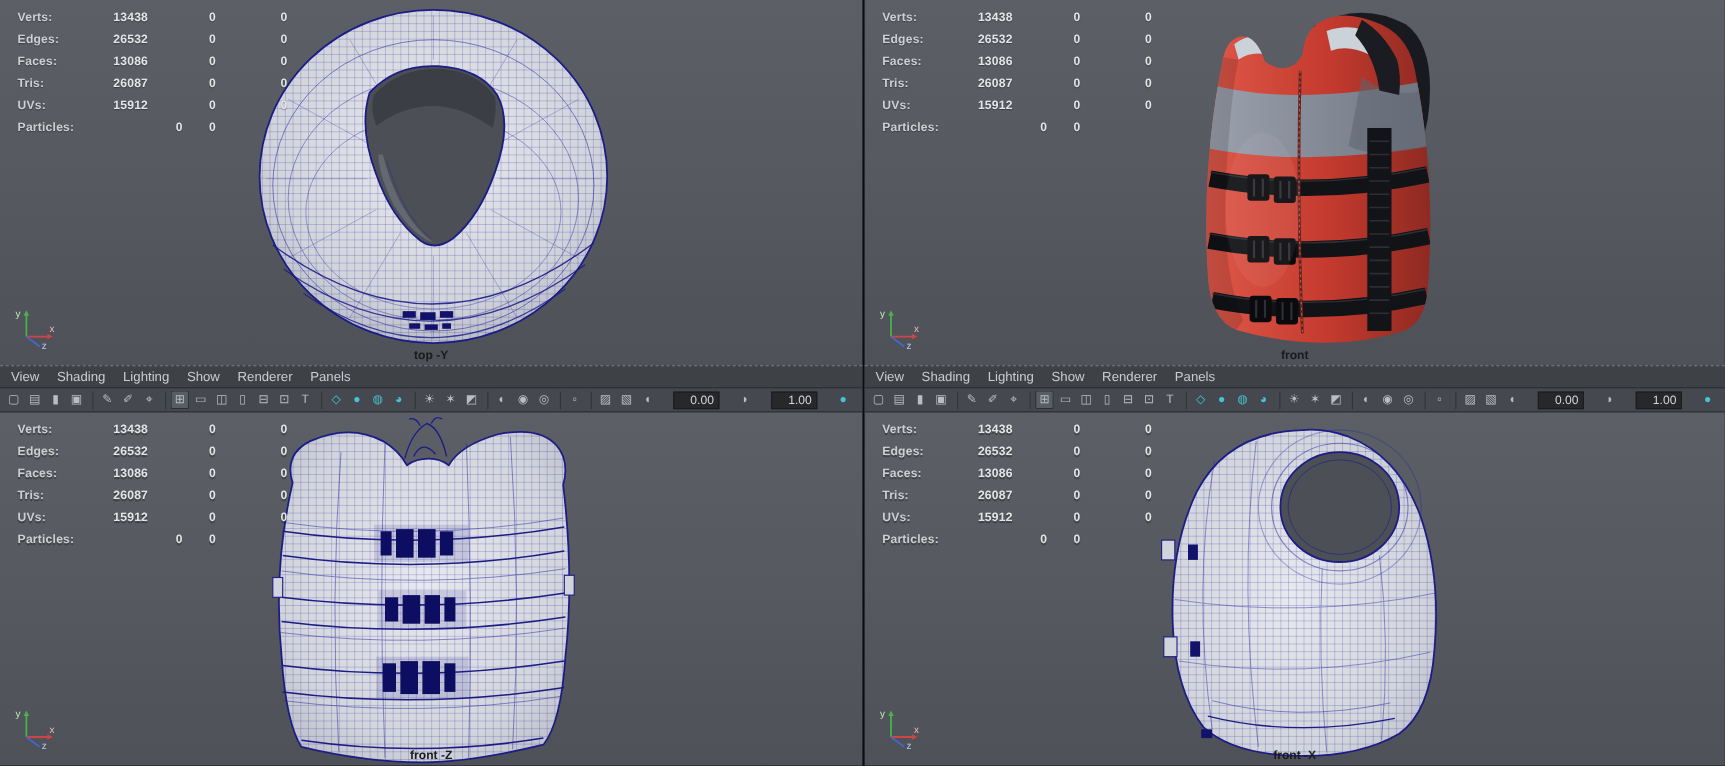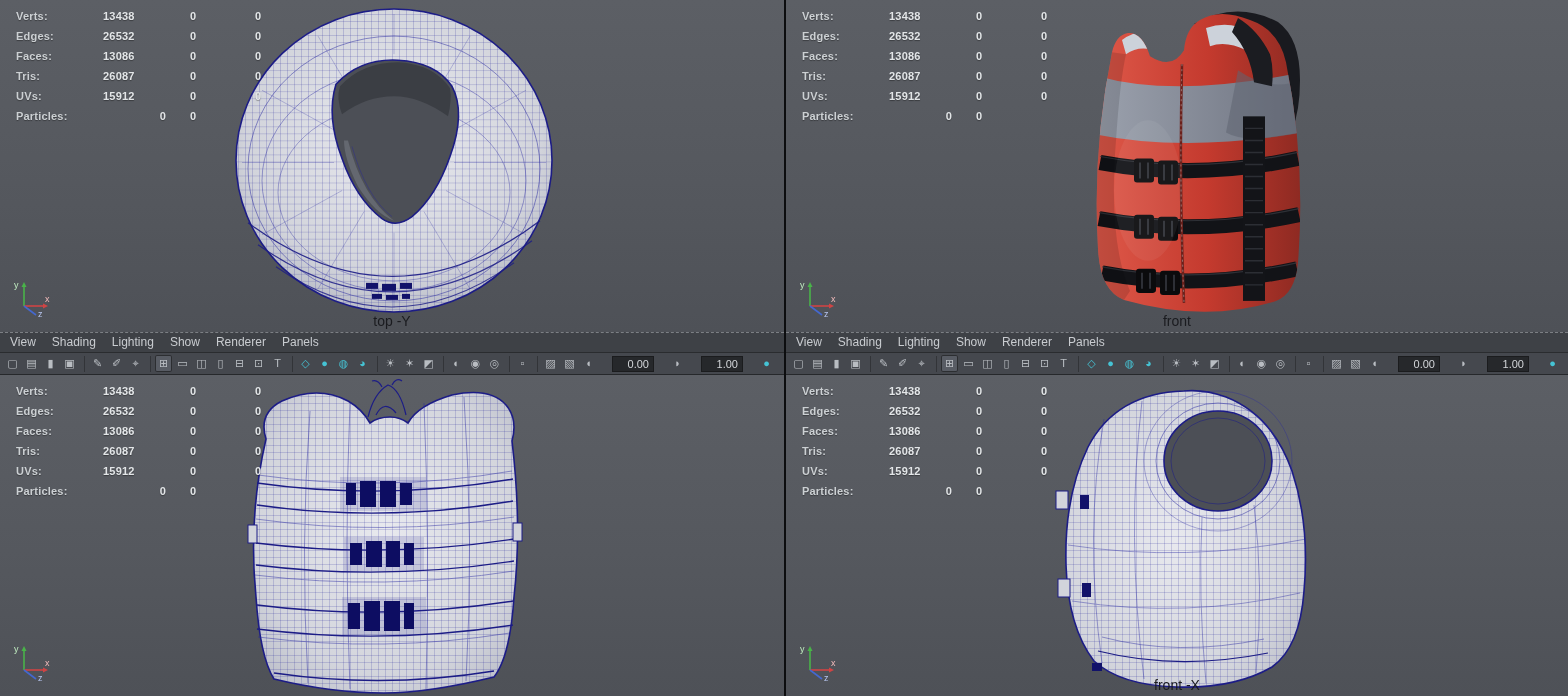--- a/index.html
+++ b/index.html
@@ -15,22 +15,22 @@
   #vp-side{left:786px;top:375px;width:782px;height:321px}
   .scene{position:absolute;left:0;top:0;width:100%;height:100%}
   .hud{position:absolute;left:16px;top:2px;z-index:4}
   .hud-row{display:flex;height:20px;align-items:flex-end;font-size:11px;font-weight:bold;
     color:#e3e6e8;text-shadow:0 1px 1px rgba(0,0,0,.35);letter-spacing:.2px}
   .hud-label{width:87px;color:#ccd0d3}
   .hud-c0{width:87px}
   .hud-c1{width:65px}
   .hud-c2{width:40px}
   .hud-c0.right{text-align:right;padding-right:24px}
-  .vp-label{position:absolute;left:0;right:0;bottom:3px;text-align:center;font-size:14px;
-    font-weight:normal;color:#1a1b1f;z-index:4}
+  .vp-label{position:absolute;left:0;right:0;bottom:3px;text-align:center;font-size:11px;
+    font-weight:bold;color:#1a1b1f;z-index:4}
   .gizmo{position:absolute;left:12px;bottom:14px;width:42px;height:40px;z-index:4}
   .chrome{position:absolute;height:43px;top:332px;background:#3e4146}
   #chrome-left{left:0;width:784px}
   #chrome-right{left:786px;width:782px}
   .menubar{height:20px;display:flex;align-items:center;background:#3e4146;
     border-top:1px dashed #7c7f84;padding-left:2px}
   .menu-item{padding:0 8px;font-size:12px;color:#c9ccd0;cursor:default;line-height:19px}
   .toolbar{height:23px;display:flex;align-items:center;background:#45484e;
     border-top:1px solid #2a2c2f;border-bottom:1px solid #26282b;padding:0 3px;overflow:hidden}
   .tb-icon{flex:0 0 auto;width:17px;height:17px;line-height:17px;text-align:center;
@@ -486,20 +486,21 @@
     <svg class="gizmo" viewBox="0 0 42 40">
       <line x1="12" y1="28" x2="12" y2="7" stroke="#49b349" stroke-width="1.6"></line>
       <path d="M12 4L9.5 9L14.5 9Z" fill="#49b349"></path>
       <line x1="12" y1="28" x2="33" y2="28" stroke="#cf4444" stroke-width="1.6"></line>
       <path d="M36 28L31 25.5L31 30.5Z" fill="#cf4444"></path>
       <line x1="12" y1="28" x2="24" y2="37" stroke="#4468cf" stroke-width="1.6"></line>
       <text x="2" y="10" font-size="9" fill="#bfeabf">y</text>
       <text x="33" y="24" font-size="9" fill="#f0baba">x</text>
       <text x="26" y="39" font-size="9" fill="#b9c7f2">z</text>
     </svg>
+    <div class="vp-label">front -Z</div>
   </div>
 
   <div class="viewport" id="vp-side">
     <svg class="scene" viewBox="0 0 782 321" preserveAspectRatio="none">
       <defs>
         <pattern id="patS" width="7" height="7" patternUnits="userSpaceOnUse">
           <path d="M0 0H7M0 0V7" stroke="#2a2a9a" stroke-width="0.55" fill="none" opacity="0.7"></path>
         </pattern>
         <radialGradient id="gradS" cx="0.45" cy="0.5" r="0.7">
           <stop offset="0" stop-color="#e8e9ee"></stop>

